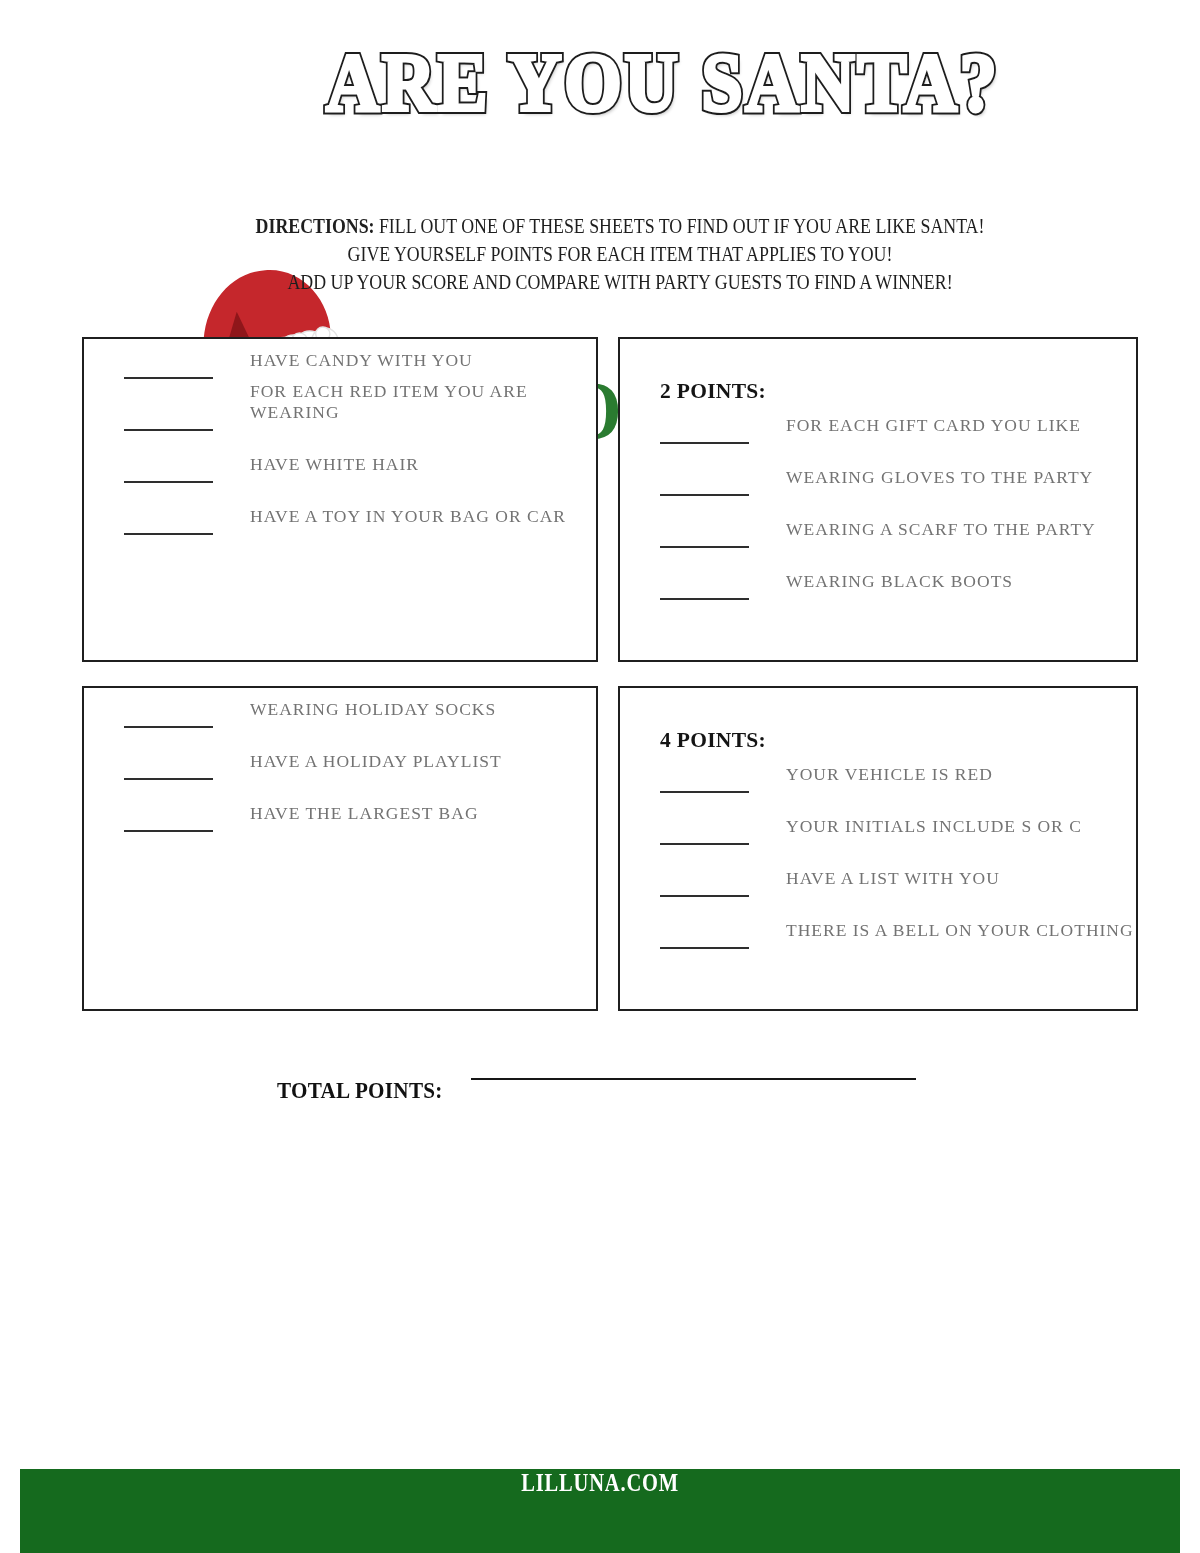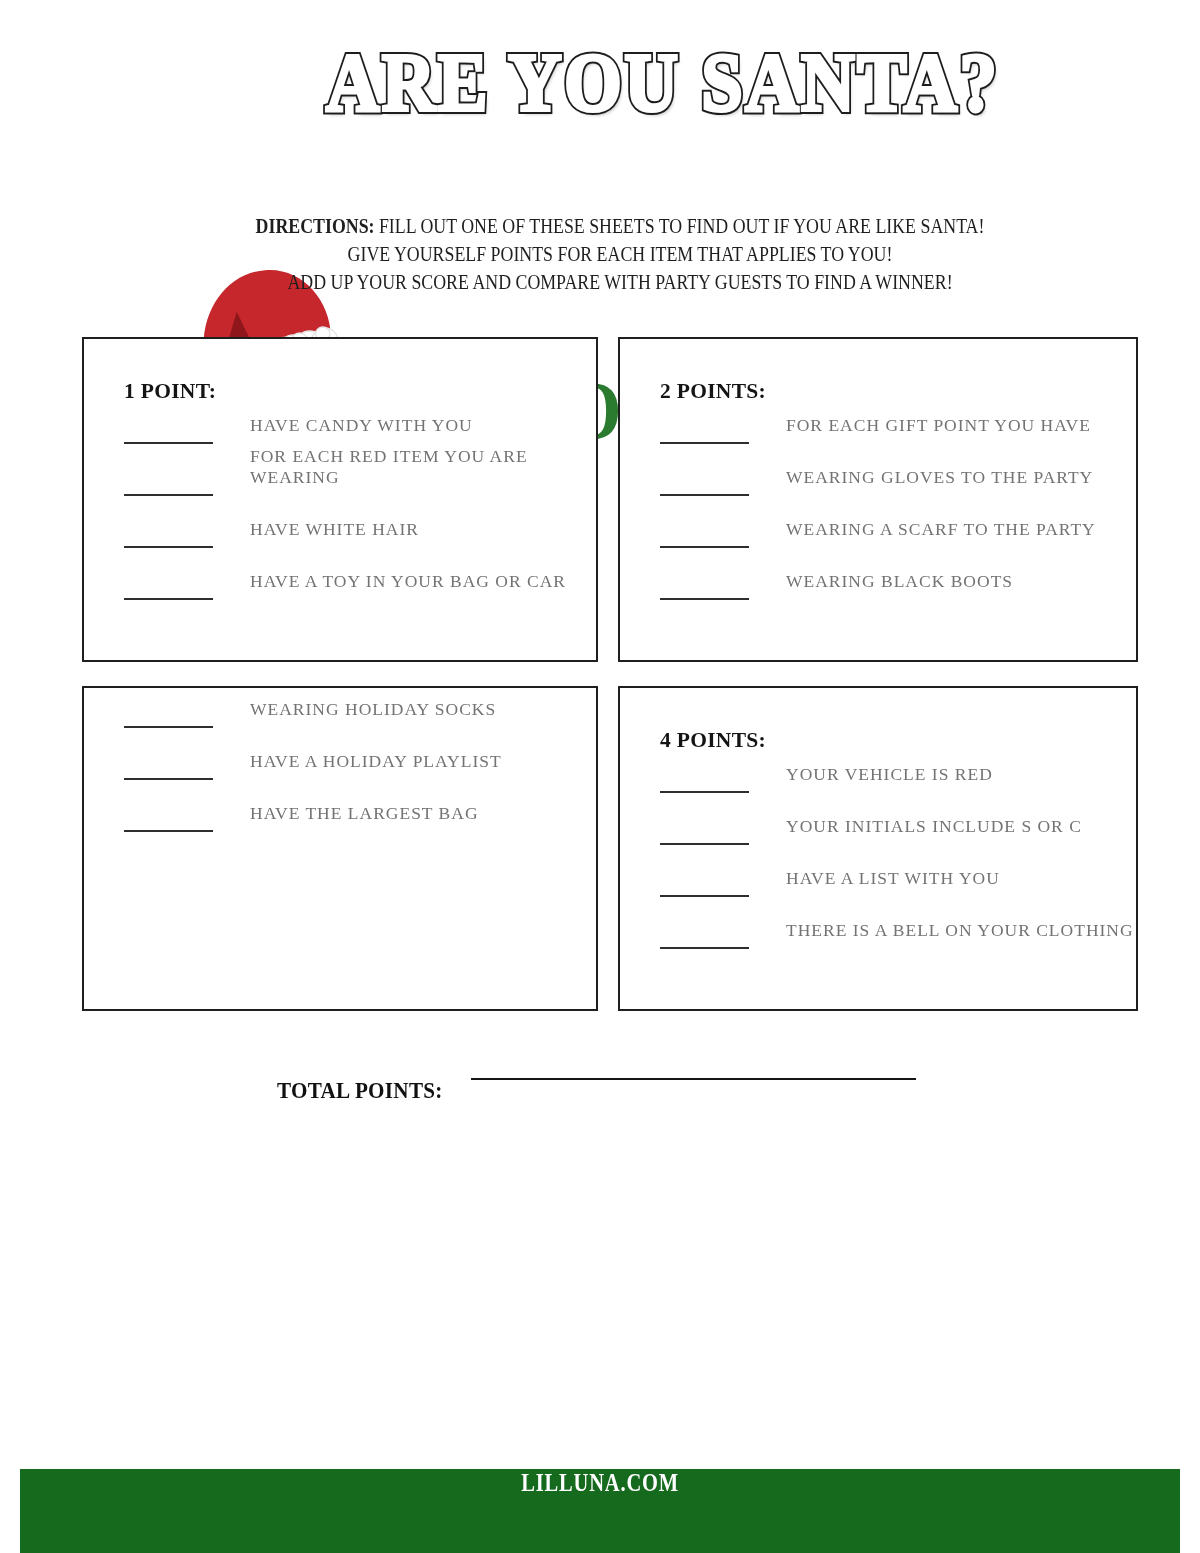--- a/index.html
+++ b/index.html
@@ -143,21 +143,20 @@
 
   <section class="directions">
     <p><span class="dir-label">DIRECTIONS:</span> <span>FILL OUT ONE OF THESE SHEETS TO FIND OUT IF YOU ARE LIKE SANTA!</span></p>
     <p>GIVE YOURSELF POINTS FOR EACH ITEM THAT APPLIES TO YOU!</p>
     <p>ADD UP YOUR SCORE AND COMPARE WITH PARTY GUESTS TO FIND A WINNER!</p>
   </section>
 
   <section class="boxes">
 
     <div class="score-box">
-      <h2>1 POINT:</h2>
       <div class="items">
         <div class="item-row">
             <div class="blank"></div>
             <span class="item-label">HAVE CANDY WITH YOU</span>
           </div>
         <div class="item-row">
             <div class="blank"></div>
             <span class="item-label">FOR EACH RED ITEM YOU ARE WEARING</span>
           </div>
         <div class="item-row">
@@ -169,21 +168,21 @@
             <span class="item-label">HAVE A TOY IN YOUR BAG OR CAR</span>
           </div>
       </div>
     </div>
 
     <div class="score-box">
       <h2>2 POINTS:</h2>
       <div class="items">
         <div class="item-row">
             <div class="blank"></div>
-            <span class="item-label">FOR EACH GIFT POINT YOU HAVE</span>
+            <span class="item-label">FOR EACH GIFT CARD YOU LIKE</span>
           </div>
         <div class="item-row">
             <div class="blank"></div>
             <span class="item-label">WEARING GLOVES TO THE PARTY</span>
           </div>
         <div class="item-row">
             <div class="blank"></div>
             <span class="item-label">WEARING A SCARF TO THE PARTY</span>
           </div>
         <div class="item-row">

